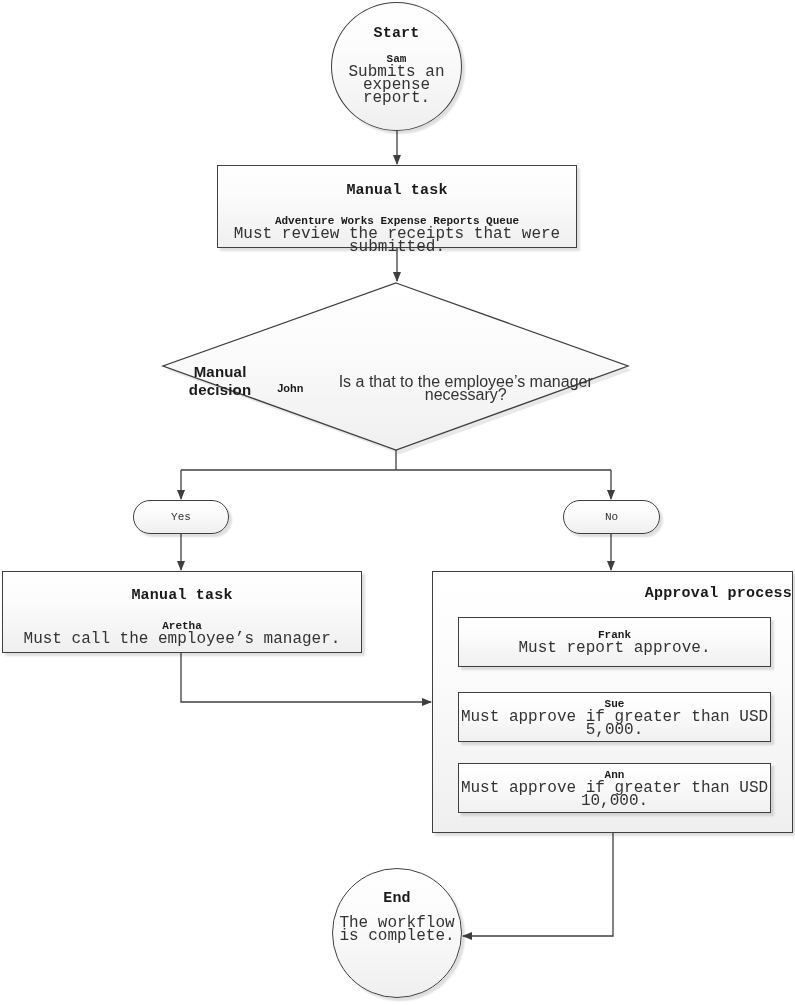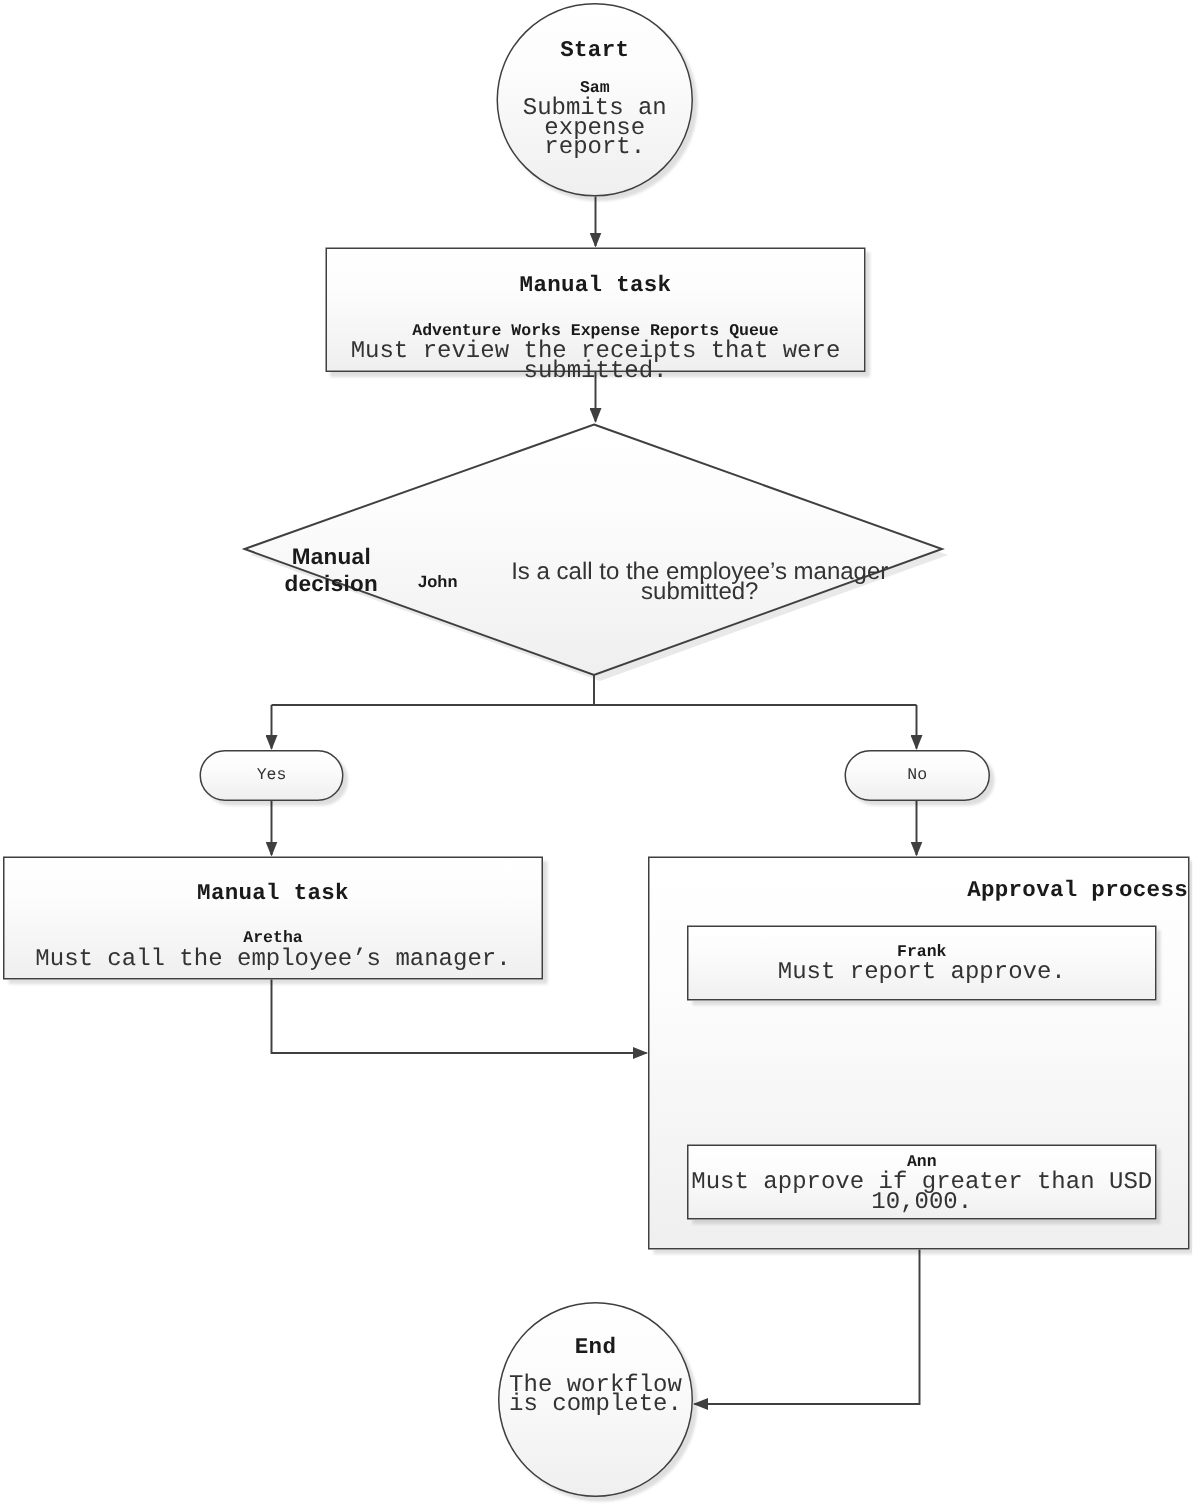--- a/index.html
+++ b/index.html
@@ -168,21 +168,21 @@
 
   <div class="shape review-node">
     <div class="node-title">Manual task</div>
     <div class="node-name">Adventure Works Expense Reports Queue</div>
     <div class="node-desc">Must review the receipts that were submitted.</div>
   </div>
 
   <div class="diamond-text">
     <div class="node-title">Manual decision</div>
     <div class="node-name">John</div>
-    <div class="node-desc">Is a call to the employee’s manager submitted?</div>
+    <div class="node-desc">Is a that to the employee’s manager necessary?</div>
   </div>
 
   <div class="shape pill yes-pill">
     <div class="pill-label">Yes</div>
   </div>
   <div class="shape pill no-pill">
     <div class="pill-label">No</div>
   </div>
 
   <div class="shape call-node">
@@ -192,20 +192,24 @@
   </div>
 
   <div class="shape approval-node">
     <div class="node-title">Approval process</div>
 
     <div class="approval-step step-frank">
       <div class="node-name">Frank</div>
       <div class="node-desc">Must report approve.</div>
     </div>
 
+    <div class="approval-step step-sue">
+      <div class="node-name">Sue</div>
+      <div class="node-desc">Must approve if greater than USD 5,000.</div>
+    </div>
 
     <div class="approval-step step-ann">
       <div class="node-name">Ann</div>
       <div class="node-desc">Must approve if greater than USD 10,000.</div>
     </div>
   </div>
 
   <div class="shape circle end-node">
     <div class="node-title">End</div>
     <div class="node-desc">The workflow is complete.</div>

